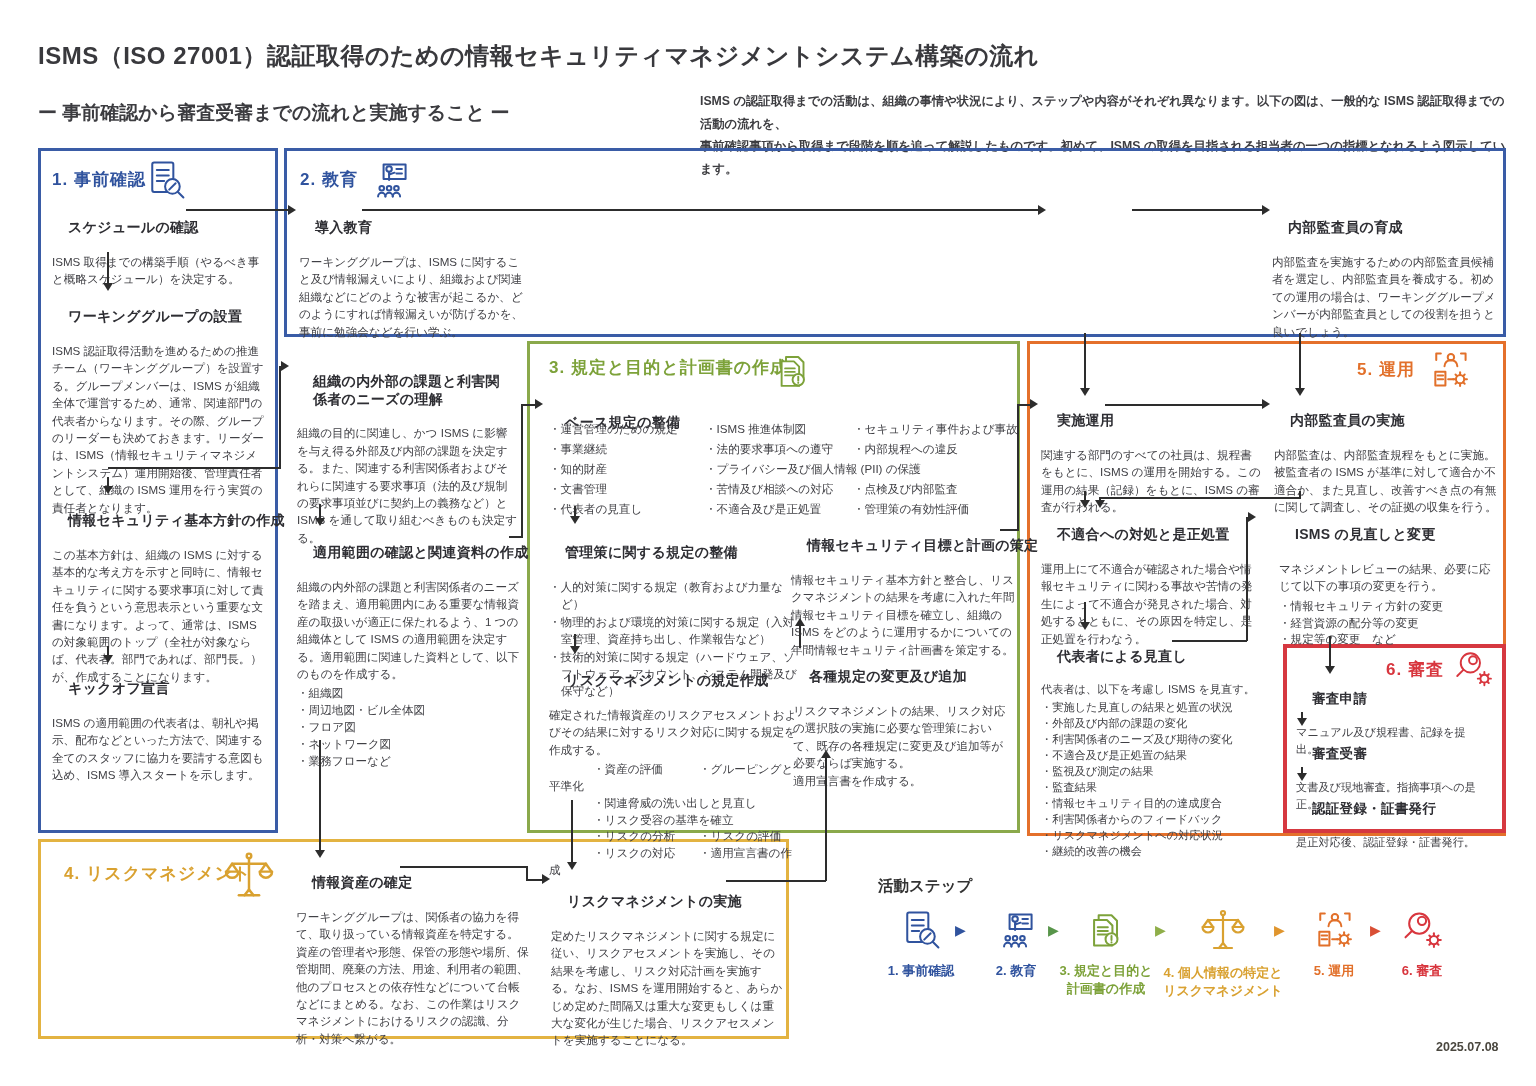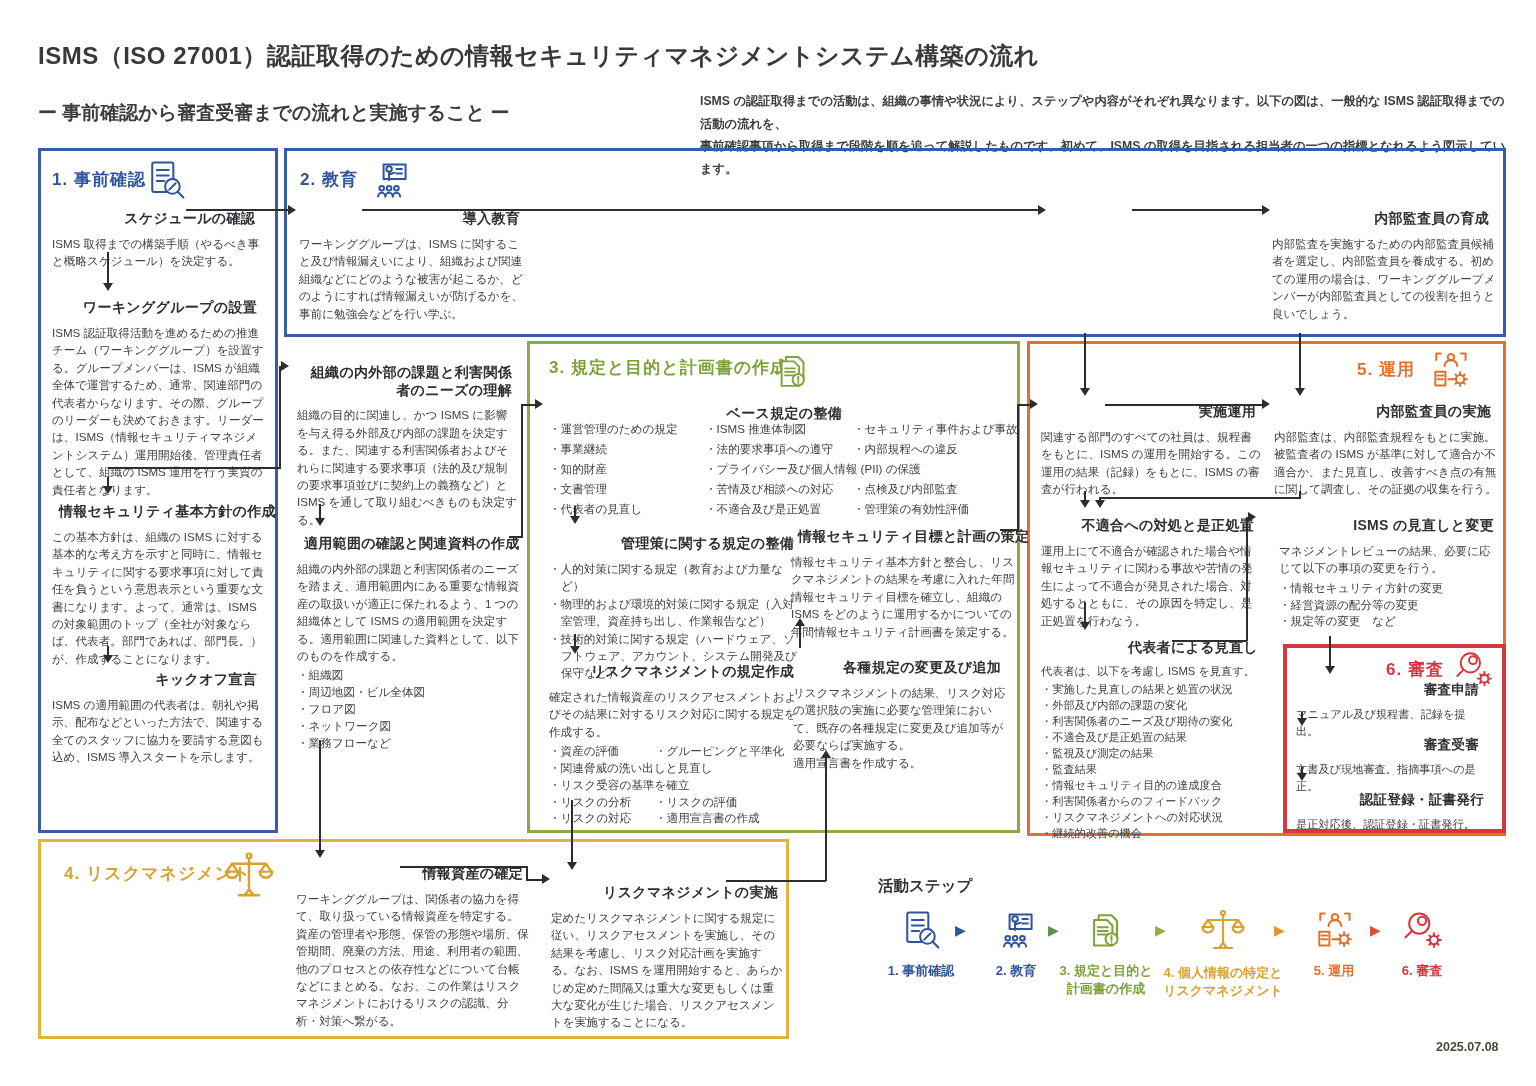--- a/index.html
+++ b/index.html
@@ -13,31 +13,31 @@
   .box{position:absolute;border-style:solid;background:transparent;z-index:1;}
   .b-blue{border-color:#3a5ca6;border-width:3px;}
   .b-green{border-color:#8aa94b;border-width:3px;}
   .b-orange{border-color:#e4702b;border-width:3.5px;}
   .b-red{border-color:#d63840;border-width:4px;background:#fff;z-index:5;}
   .b-gold{border-color:#e3b341;border-width:3.5px;}
   .sec-label{position:absolute;font-size:17px;font-weight:bold;letter-spacing:1px;z-index:6;}
   .c-blue{color:#30539e}.c-green{color:#7da23a}.c-gold{color:#d9a130}.c-orange{color:#e2702a}.c-red{color:#d8363e}
   
   .item{position:absolute;z-index:6;}
-  .item h4{margin:7px;font-size:14px;font-weight:bold;color:#2e2e33;letter-spacing:.3px;white-space:nowrap;text-align:right;}
+  .item h4{margin:16px;font-size:14px;font-weight:bold;color:#2e2e33;letter-spacing:.3px;white-space:nowrap;}
   .item h4.wrap{white-space:normal;line-height:1.3;}
   .item .body{margin-top:6px;font-size:11.6px;line-height:1.5;color:#404045;}
   .item .body.pre{white-space:pre-line;}
   .blist{margin-top:3px;font-size:11.6px;line-height:1.45;color:#404045;}
   .blist div{min-height:16px;}
   .hang div{padding-left:12px;text-indent:-12px;line-height:1.5;}
   .small-l{font-size:11.2px !important;line-height:1.38 !important;}
   .grid{position:absolute;display:flex;z-index:6;font-size:11.6px;color:#404045;}
   .bcol div{height:20px;white-space:nowrap;}
-  .pair span.a{display:inline-block;min-width:106px;}
+  .pair span.a{display:inline-block;min-width:106px;margin-left:44px;}
   .redbox h4{font-size:13.5px;}
   .redbox .body{font-size:11.2px;margin-top:4px;}
   
   .lnh,.lnv{position:absolute;background:#2d2d2d;z-index:9;}
   .lnh{height:2px;}.lnv{width:2px;}
   .tri{position:absolute;width:0;height:0;z-index:9;}
   .ar{border-top:5px solid transparent;border-bottom:5px solid transparent;border-left:8px solid #2d2d2d;}
   .ad{border-left:5px solid transparent;border-right:5px solid transparent;border-top:8px solid #2d2d2d;}
   .au{border-left:5px solid transparent;border-right:5px solid transparent;border-bottom:8px solid #2d2d2d;}
   

